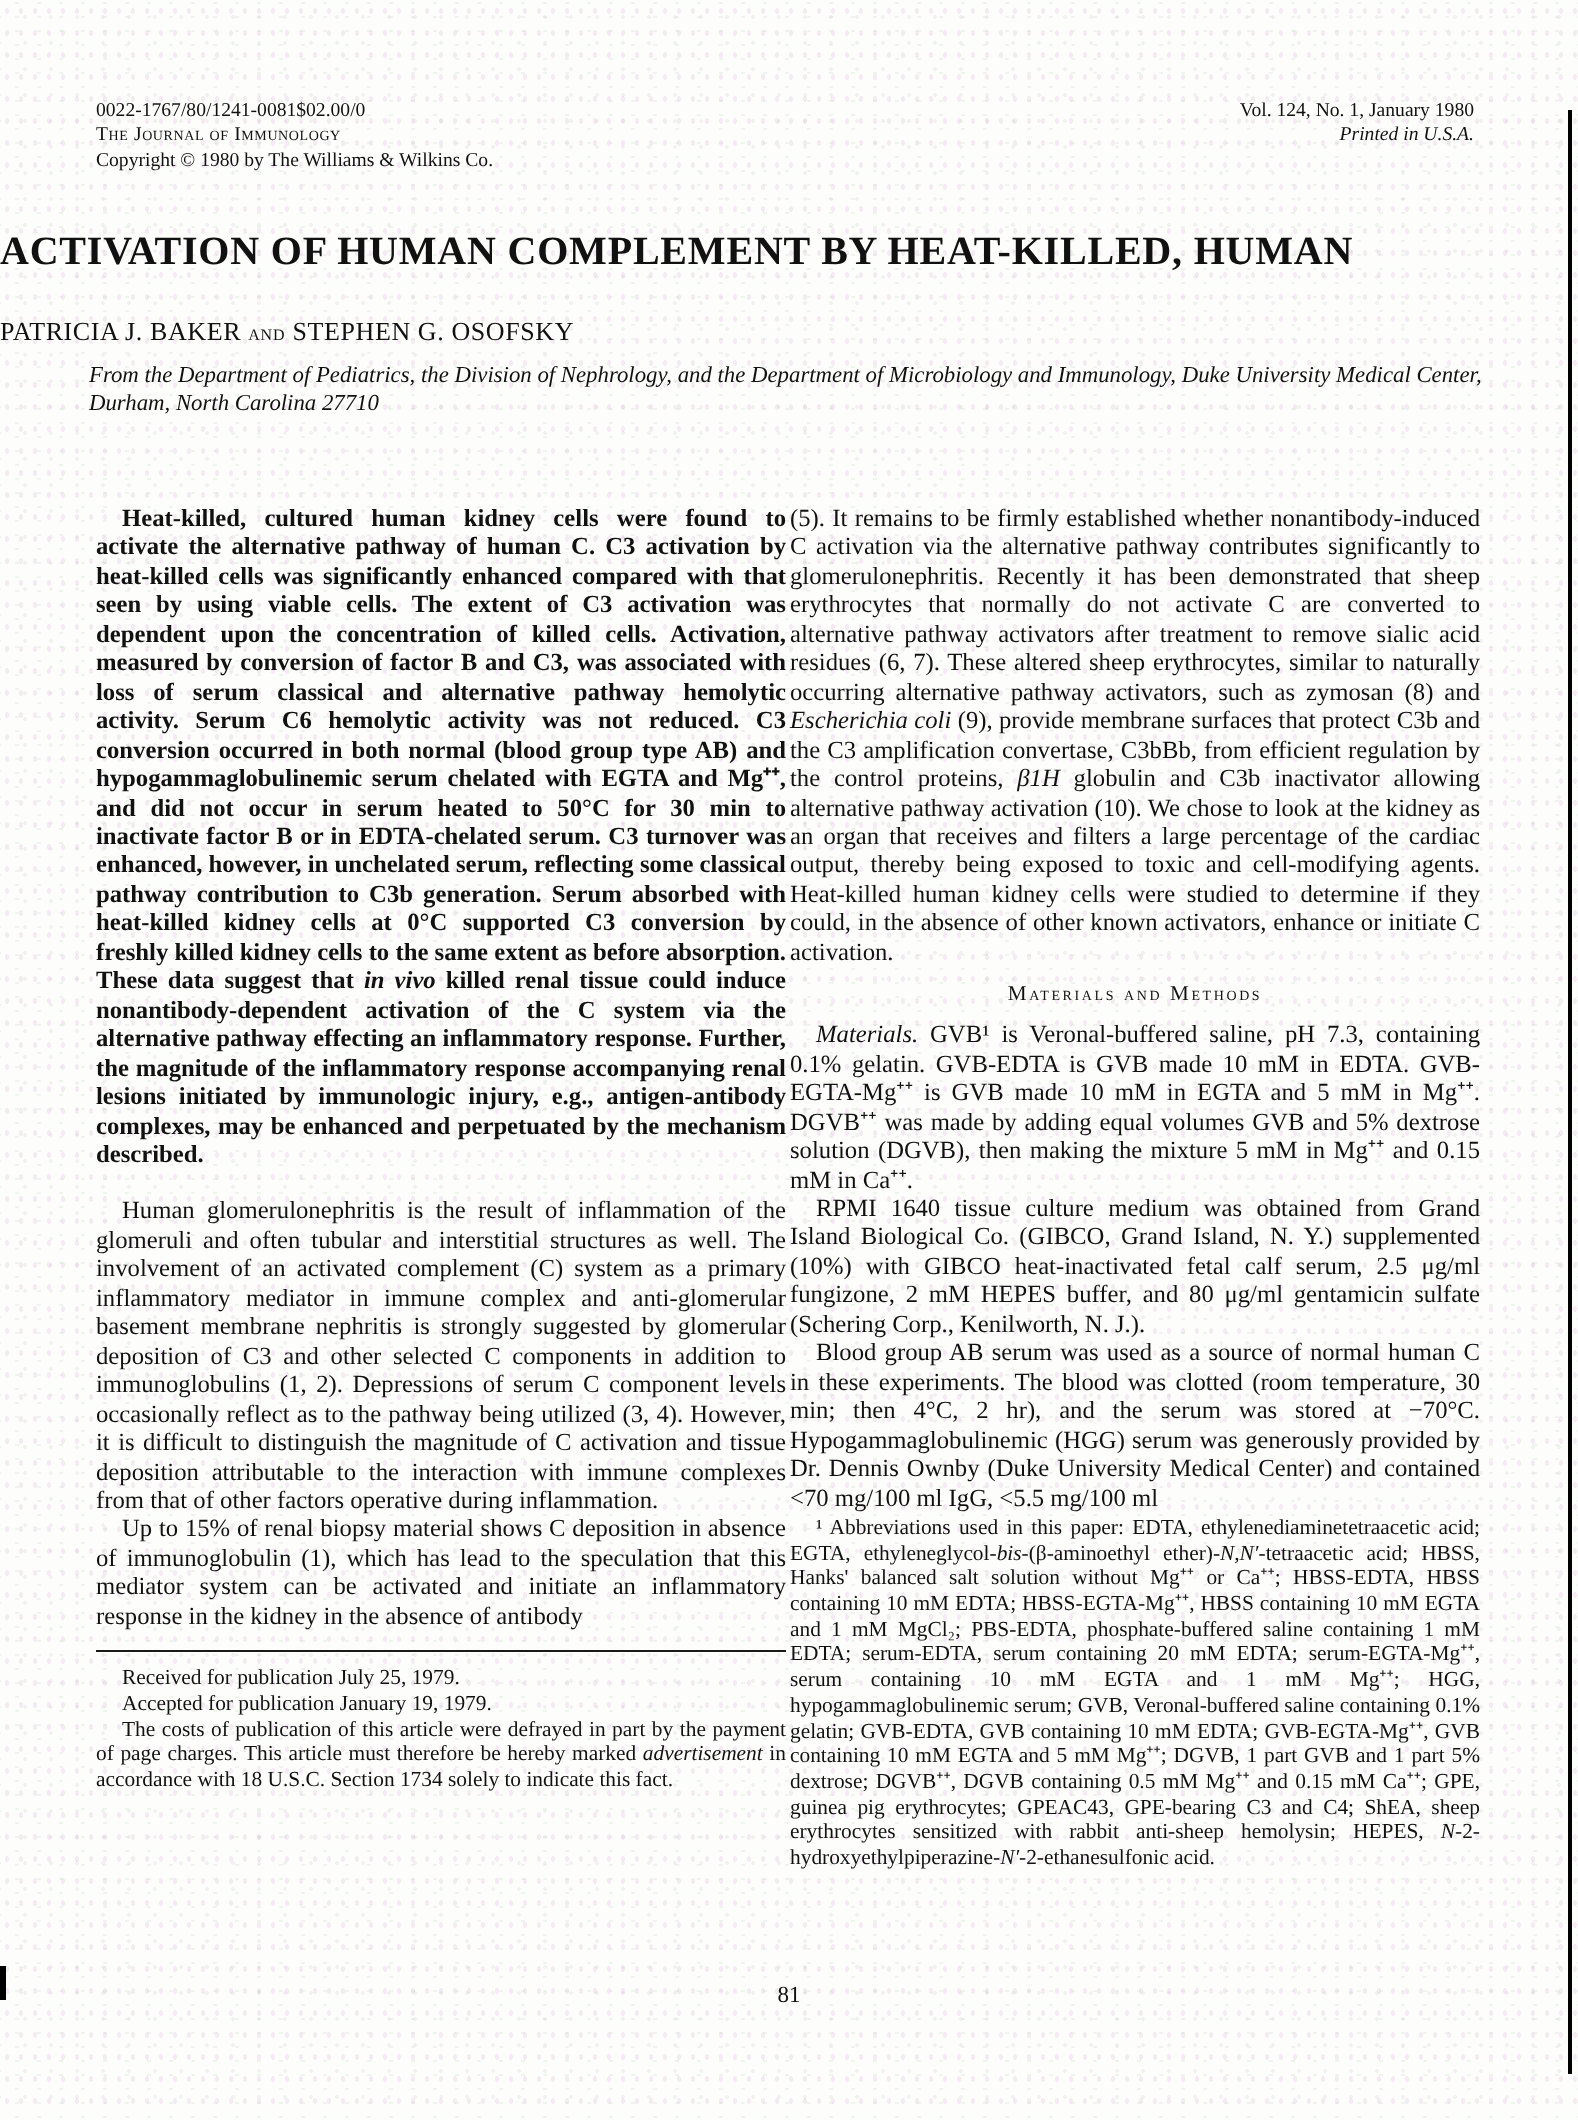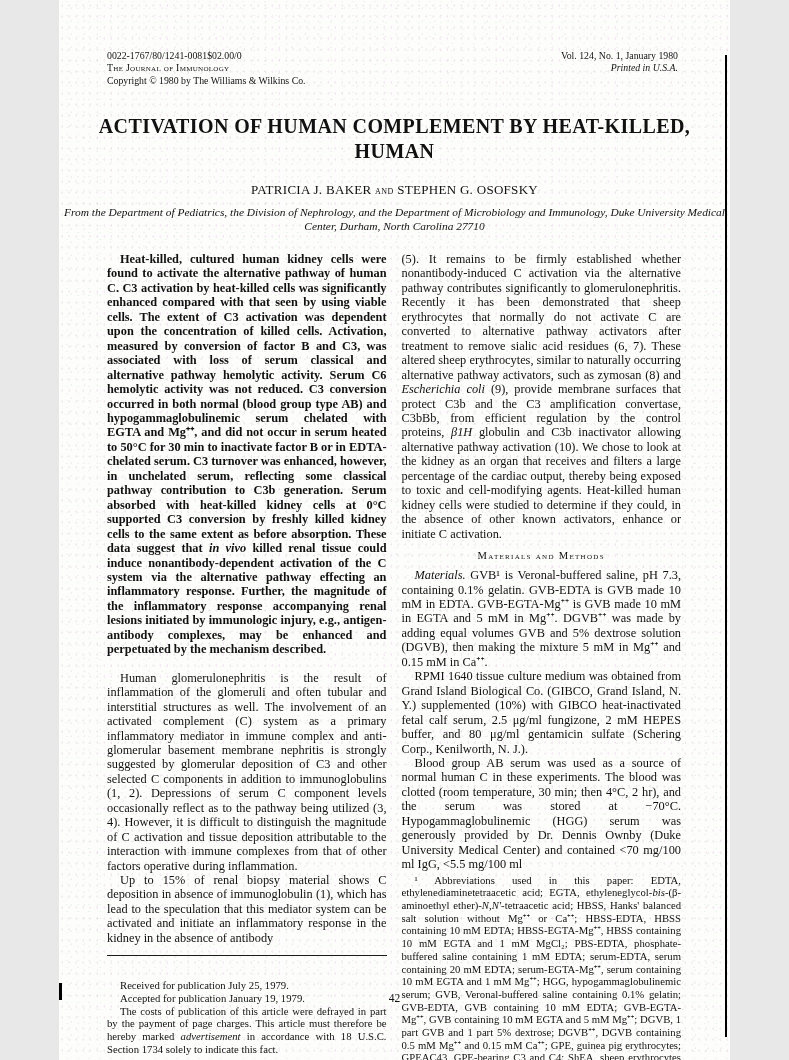--- a/index.html
+++ b/index.html
@@ -1,18 +1,18 @@
 <!DOCTYPE html>
 <html lang="en"><head>
 <meta charset="utf-8">
 <style>
   html,body{margin:0;padding:0;background:#e8e8e8;}
   .page{
     position:relative;
-    width:671px;height:1060px;
+    width:789px;height:1060px;
     margin:0 auto;
     background-color:#fdfdfc;
     background-image:
       radial-gradient(rgba(205,140,205,.16) 1px, transparent 1px),
       radial-gradient(rgba(140,190,140,.13) 1px, transparent 1px),
       radial-gradient(rgba(140,140,140,.10) 1px, transparent 1px);
     background-size:7px 11px, 11px 7px, 13px 13px;
     background-position:0 0, 3px 5px, 6px 2px;
     font-family:"Liberation Serif", serif;
     color:#111;
@@ -26,44 +26,44 @@
   
   .masthead{
     position:absolute;top:50px;left:48px;right:52px;
     display:flex;justify-content:space-between;align-items:flex-start;
     font-size:9.8px;line-height:12.3px;
   }
   .masthead .left div, .masthead .right div{white-space:nowrap;}
   .masthead .right{text-align:right;}
   .journal-name{font-variant:small-caps;letter-spacing:.3px;}
   
-  .title-block{position:absolute;top:114px;left:0;right:0;text-align:center;}
+  .title-block{position:absolute;top:114px;left:0;right:0;text-align:left;}
   .article-title{font-size:20px;line-height:24.5px;font-weight:700;letter-spacing:.4px;}
   .authors{margin-top:19px;font-size:13px;letter-spacing:.3px;}
   .affiliation{margin:7px auto 0;max-width:700px;font-style:italic;font-size:11.4px;line-height:14.2px;}
   
   .columns{
     position:absolute;top:252px;left:48px;right:49px;bottom:0;
-    display:flex;gap:15px;
+    display:flex;gap:2px;
   }
   .col{flex:1 1 0;display:flex;flex-direction:column;}
   .body-text{font-size:12.35px;line-height:14.45px;text-align:justify;}
   .body-text p{margin:0;}
   .indent{text-indent:13px;}
   .abstract{font-weight:700;}
   .intro-gap{height:14px;flex:0 0 auto;}
   .methods-heading{
     text-align:center;font-size:10.6px;font-weight:400;
     letter-spacing:1.3px;margin:9px 0 7px;font-variant:small-caps;
   }
   .footnote{
     font-size:10.7px;line-height:12.7px;text-align:justify;
   }
   .footnote p{margin:0;}
-  .left-footnote{margin-top:10px;border-top:1.5px solid #1a1a1a;padding-top:23px;}
+  .left-footnote{margin-top:10px;border-top:1.5px solid #1a1a1a;padding-top:7px;}
   .right-footnote{margin-top:2px;}
   .page-number{position:absolute;top:992px;left:0;right:0;text-align:center;font-size:11.5px;}
 </style>
 </head>
 <body>
 
 <div class="page">
 
   <div class="border-right"></div>
   <div class="mark-left"></div>
@@ -116,15 +116,15 @@
         <p class="indent">RPMI 1640 tissue culture medium was obtained from Grand Island Biological Co. (GIBCO, Grand Island, N. Y.) supplemented (10%) with GIBCO heat-inactivated fetal calf serum, 2.5 μg/ml fungizone, 2 mM HEPES buffer, and 80 μg/ml gentamicin sulfate (Schering Corp., Kenilworth, N. J.).</p>
         <p class="indent">Blood group AB serum was used as a source of normal human C in these experiments. The blood was clotted (room temperature, 30 min; then 4°C, 2 hr), and the serum was stored at −70°C. Hypogammaglobulinemic (HGG) serum was generously provided by Dr. Dennis Ownby (Duke University Medical Center) and contained &lt;70 mg/100 ml IgG, &lt;5.5 mg/100 ml</p>
       </div>
       <div class="footnote right-footnote">
         <p class="indent"><span>¹ Abbreviations used in this paper: EDTA, ethylenediaminetetraacetic acid; EGTA, ethyleneglycol-</span><span class="i">bis</span><span>-(β-aminoethyl ether)-</span><span class="i">N,N′</span><span>-tetraacetic acid; HBSS, Hanks' balanced salt solution without Mg⁺⁺ or Ca⁺⁺; HBSS-EDTA, HBSS containing 10 mM EDTA; HBSS-EGTA-Mg⁺⁺, HBSS containing 10 mM EGTA and 1 mM MgCl₂; PBS-EDTA, phosphate-buffered saline containing 1 mM EDTA; serum-EDTA, serum containing 20 mM EDTA; serum-EGTA-Mg⁺⁺, serum containing 10 mM EGTA and 1 mM Mg⁺⁺; HGG, hypogammaglobulinemic serum; GVB, Veronal-buffered saline containing 0.1% gelatin; GVB-EDTA, GVB containing 10 mM EDTA; GVB-EGTA-Mg⁺⁺, GVB containing 10 mM EGTA and 5 mM Mg⁺⁺; DGVB, 1 part GVB and 1 part 5% dextrose; DGVB⁺⁺, DGVB containing 0.5 mM Mg⁺⁺ and 0.15 mM Ca⁺⁺; GPE, guinea pig erythrocytes; GPEAC43, GPE-bearing C3 and C4; ShEA, sheep erythrocytes sensitized with rabbit anti-sheep hemolysin; HEPES, </span><span class="i">N</span><span>-2-hydroxyethylpiperazine-</span><span class="i">N′</span><span>-2-ethanesulfonic acid.</span></p>
       </div>
     </div>
 
   </div>
 
-  <div class="page-number">42</div>
+  <div class="page-number">81</div>
 
 </div>
 
 </body></html>

